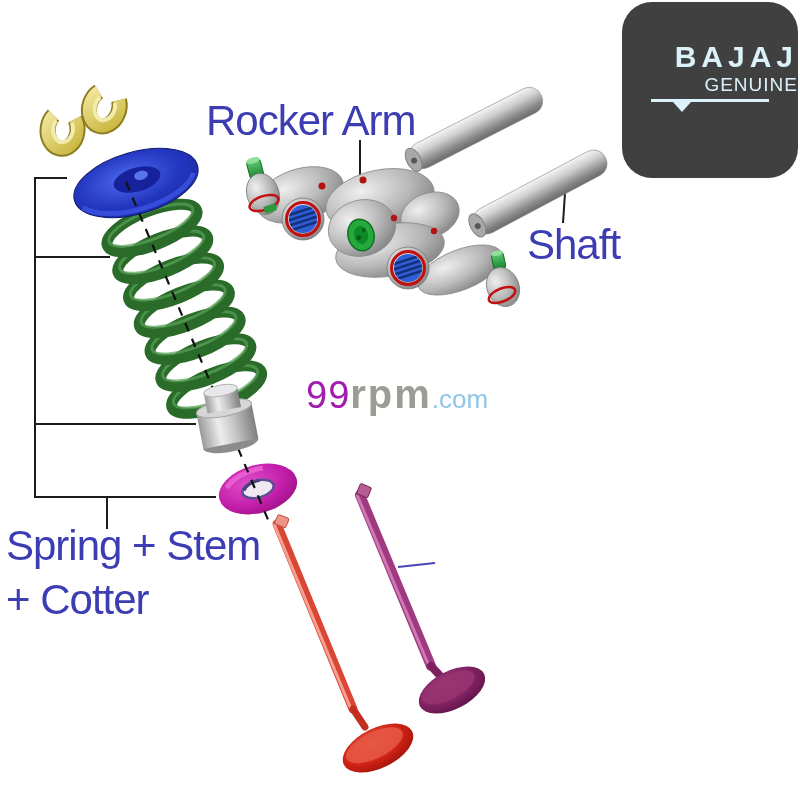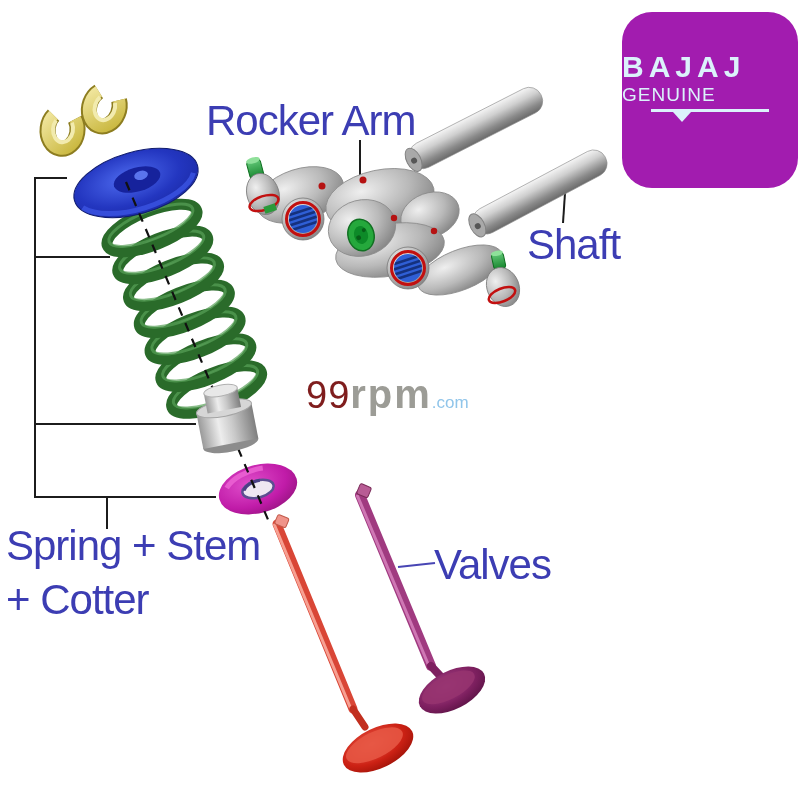--- a/index.html
+++ b/index.html
@@ -9,27 +9,27 @@
 
   .part-label{position:absolute;color:#3c3db3;font-size:42px;line-height:50px;
               letter-spacing:-1px;white-space:nowrap;}
   #rocker-label{left:206px;top:96px;}
   #shaft-label{left:527px;top:220px;}
   #valves-label{left:434px;top:540px;}
   #spring-label{left:6px;top:519px;line-height:54px;}
 
   
   #watermark{position:absolute;left:306px;top:372px;display:flex;align-items:baseline;}
-  #watermark .wm-num{color:#7f1d1d;font-size:38px;font-weight:400;letter-spacing:1px;}
+  #watermark .wm-num{color:#a21caf;font-size:38px;font-weight:400;letter-spacing:1px;}
   #watermark .wm-rpm{color:#9c9c96;font-size:40px;font-weight:700;letter-spacing:2px;}
-  #watermark .wm-com{color:#90c5ea;font-size:17px;font-weight:400;}
+  #watermark .wm-com{color:#90c5ea;font-size:26px;font-weight:400;}
 
   
-  #logo{position:absolute;left:622px;top:12px;width:176px;height:176px;border-radius:30px;
-        background:#a21caf;color:#dbf2fb;text-align:left;}
+  #logo{position:absolute;left:622px;top:2px;width:176px;height:176px;border-radius:30px;
+        background:#404040;color:#dbf2fb;text-align:right;}
   #logo .brand{margin-top:38px;font-size:30px;font-weight:700;letter-spacing:5px;}
   #logo .genuine{font-size:19px;font-weight:400;letter-spacing:1px;}
   #logo .parts{margin-top:0px;font-size:32px;font-weight:700;letter-spacing:1px;line-height:32px;}
   #logo .underline{position:relative;width:118px;height:3px;background:#dbf2fb;margin:3px auto 0;}
   #logo .underline .tri{position:absolute;left:22px;top:3px;width:0;height:0;
         border-left:9px solid transparent;border-right:9px solid transparent;
         border-top:10px solid #dbf2fb;}
 
   .coil{fill:none;stroke:#2a6b2a;stroke-width:11;}
   .coil-hi{fill:none;stroke:#58a158;stroke-width:3;opacity:.7;}
@@ -254,21 +254,20 @@
   </g>
   <g transform="translate(540,192) rotate(-28)">
     <rect x="-74" y="-13.5" width="148" height="27" rx="13" fill="url(#shaftGrad)" stroke="#8f8f8f" stroke-width="0.6"></rect>
     <ellipse cx="-71" cy="0" rx="7" ry="12.5" fill="#a9a9a9" stroke="#818181" stroke-width="1"></ellipse>
     <circle cx="-71" cy="1" r="3" fill="#565656"></circle>
   </g>
 </svg>
 
 <div class="part-label" id="rocker-label">Rocker Arm</div>
 <div class="part-label" id="shaft-label">Shaft</div>
-<div class="part-label" id="valves-label">Valves</div>
 <div class="part-label" id="spring-label">
   <div>Spring + Stem</div>
   <div>+ Cotter</div>
 </div>
 
 <div id="watermark">
   <span class="wm-num">99</span>
       <span class="wm-rpm">rpm</span>
       <span class="wm-com">.com</span>
 </div>

